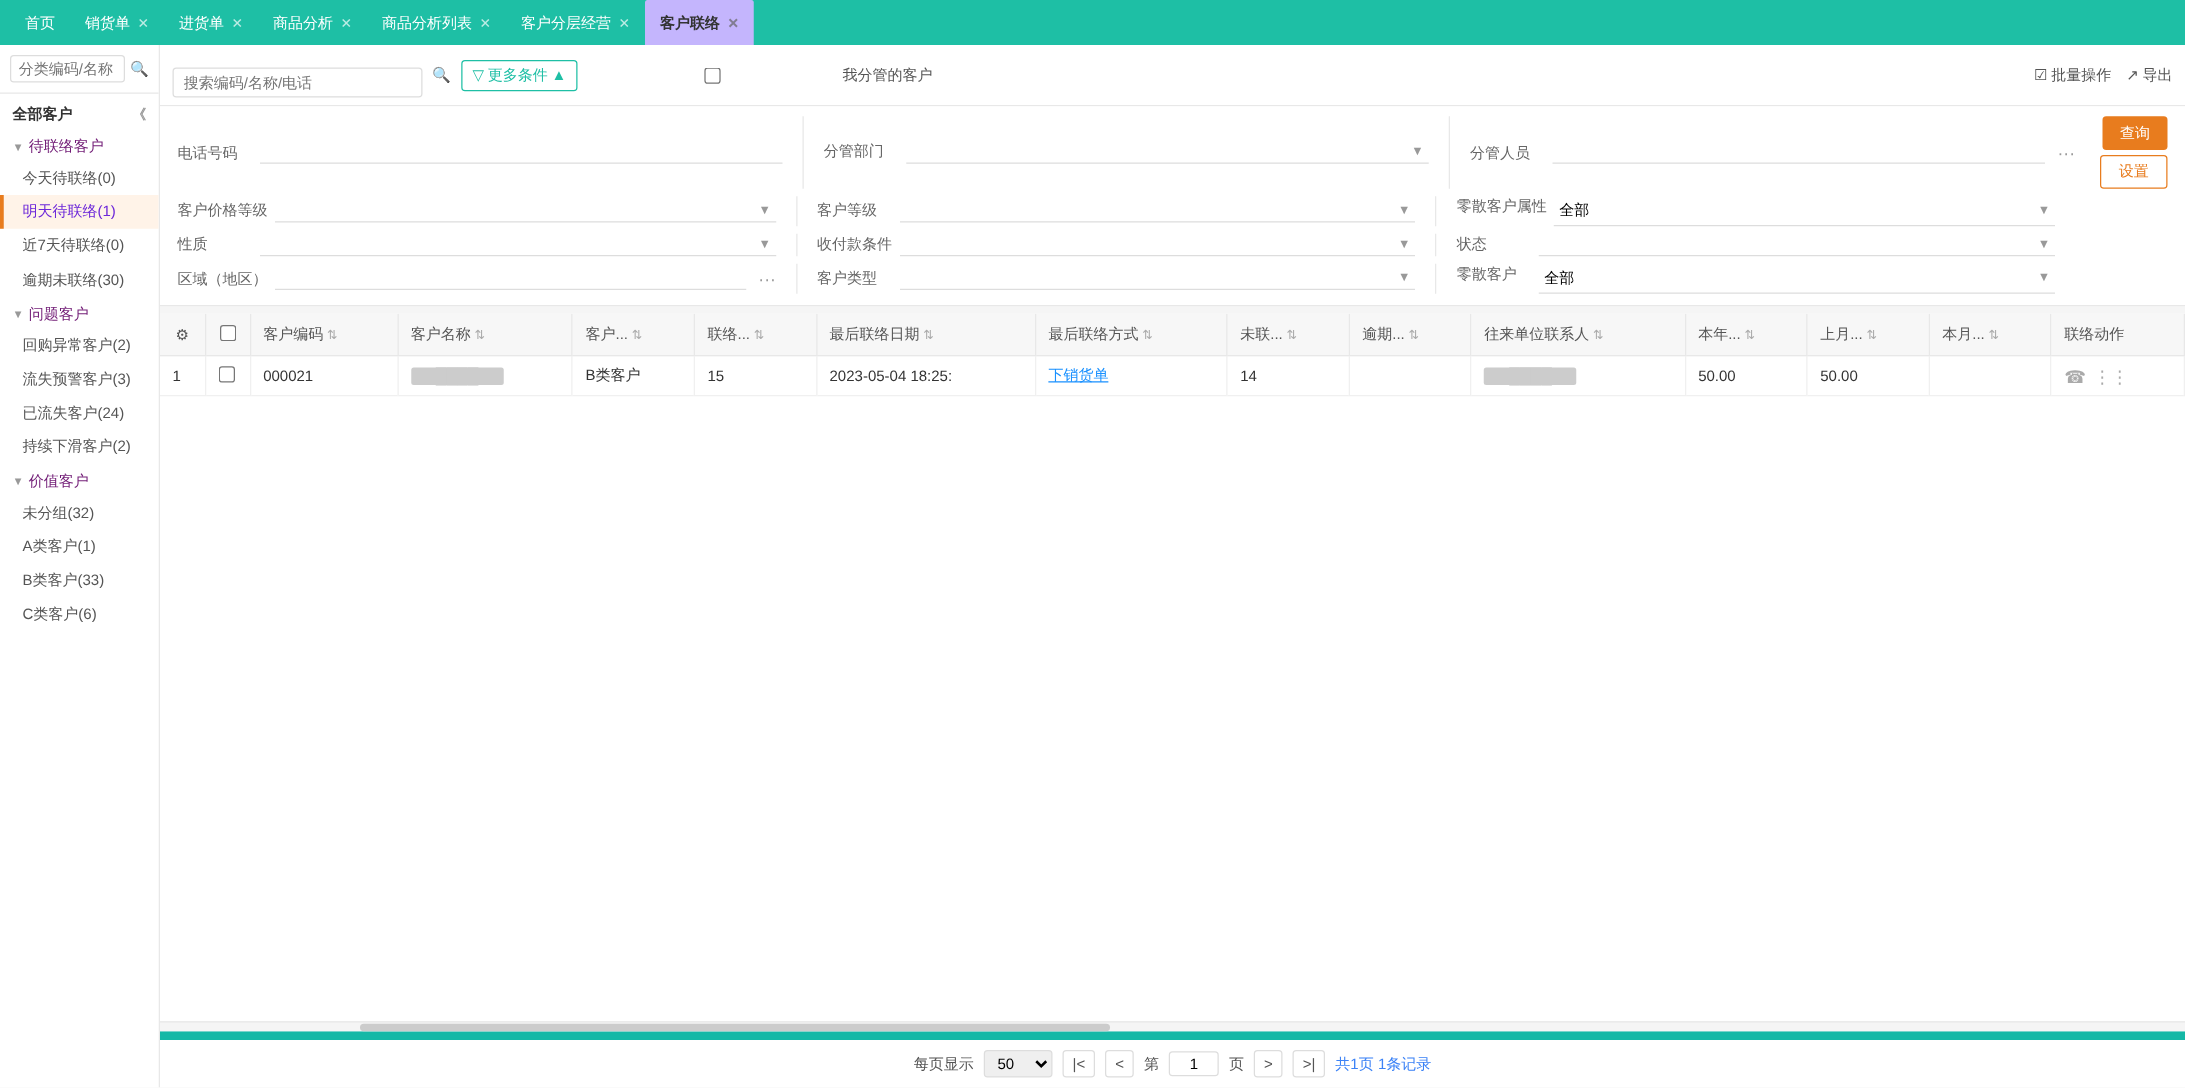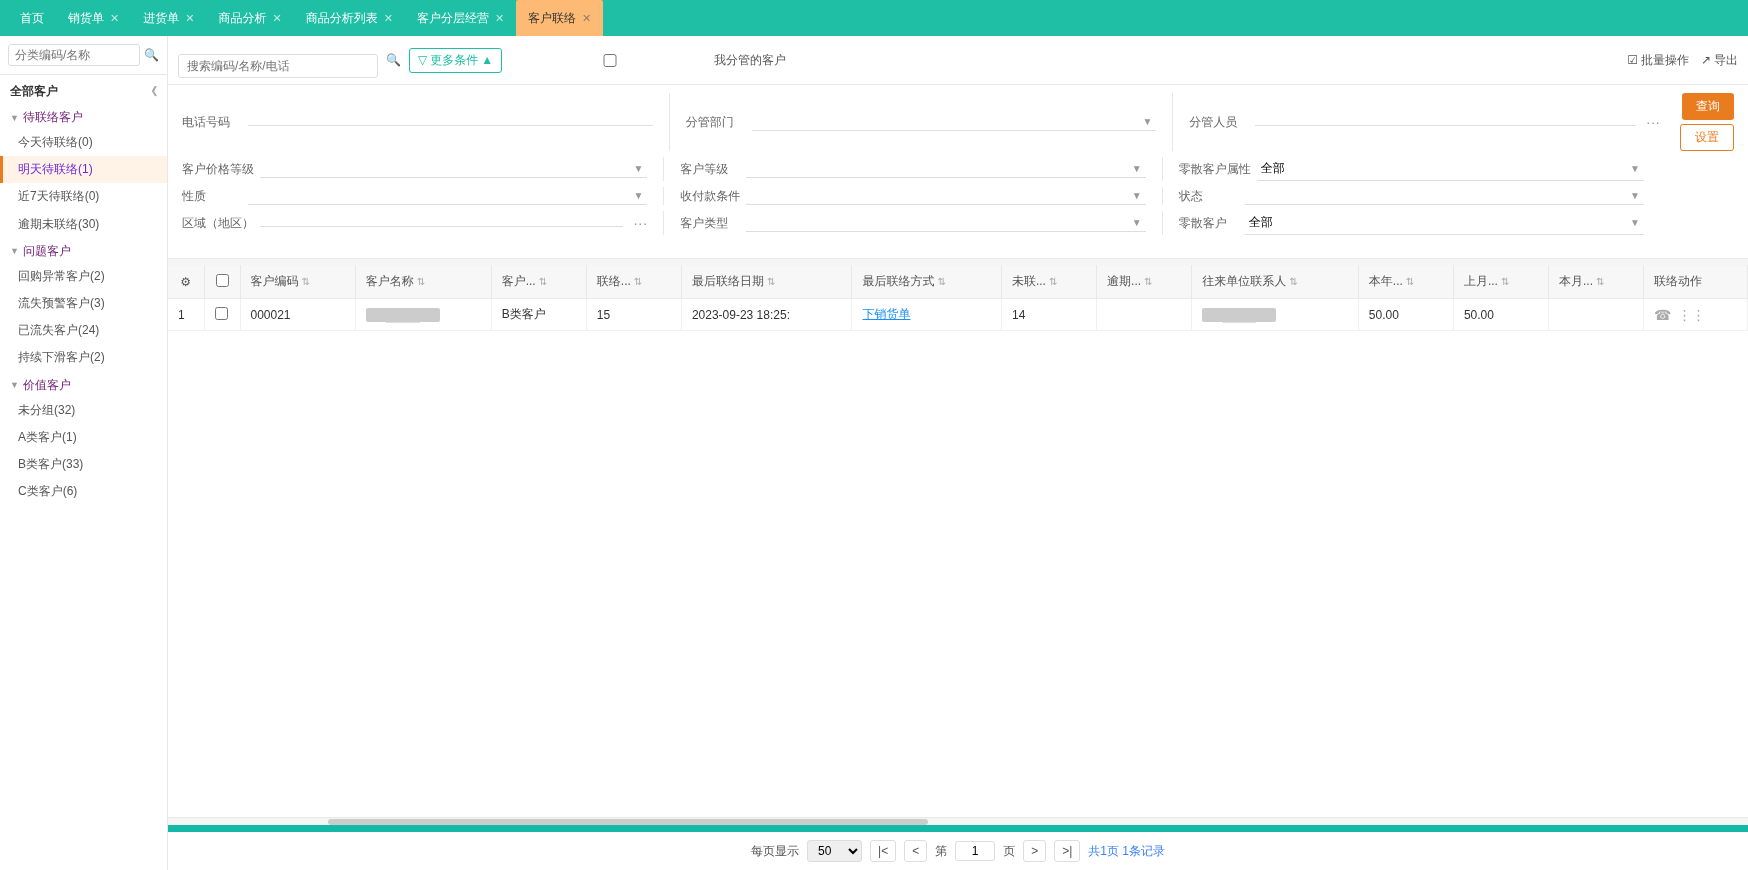--- a/index.html
+++ b/index.html
@@ -17,33 +17,33 @@
     .top-nav .nav-item {
       padding: 14px 12px;
       height: 36px;
       display: flex;
       align-items: center;
       cursor: pointer;
       color: #fff;
       font-size: 13px;
       white-space: nowrap;
     }
-    .top-nav .nav-item.active { background: #fdba74; color: #333; border-radius: 2px 2px 0 0; }
+    .top-nav .nav-item.active { background: #c4b5fd; color: #333; border-radius: 2px 2px 0 0; font-weight: bold; }
     .top-nav .nav-item .close-btn { margin-left: 6px; opacity: 0.7; font-size: 11px; cursor: pointer; }
     .top-nav .nav-item.active .close-btn { color: #666; }
 
     
     .main-layout {
       display: flex;
       height: calc(100vh - 36px);
     }
 
     
     .sidebar {
-      width: 168px;
+      width: 128px;
       background: #fff;
       border-right: 1px solid #e8e8e8;
       overflow-y: auto;
       flex-shrink: 0;
     }
     .sidebar-search {
       padding: 8px;
       display: flex;
       align-items: center;
       border-bottom: 1px solid #e8e8e8;
@@ -147,24 +147,23 @@
       background: #fff;
       border-bottom: 1px solid #e8e8e8;
       padding: 8px 14px;
     }
     .filter-row {
       display: flex;
       align-items: center;
       gap: 10px;
       margin-bottom: 6px;
     }
-    .filter-row:last-child { margin-bottom: 15px; }
+    .filter-row:last-child { margin-bottom: 1px; }
     .filter-field {
       display: flex;
-      align-items: center;
       gap: 6px;
       flex: 1;
     }
     .filter-field label {
       color: #666;
       white-space: nowrap;
       min-width: 60px;
     }
     .filter-field .field-input {
       flex: 1;
@@ -613,21 +612,21 @@
         <tbody id="table-body">
           <tr>
             <td>1</td>
             <td><input type="checkbox" style=""></td>
             <td>000021</td>
             <td>
               <span style="background:#ccc;color:#ccc;border-radius:2px;padding:0 20px;">████</span>
             </td>
             <td>B类客户</td>
             <td>15</td>
-            <td>2023-09-23 18:25:</td>
+            <td>2023-05-04 18:25:</td>
             <td>
               <a>下销货单</a>
             </td>
             <td>14</td>
             <td></td>
             <td>
               <span style="background:#ccc;color:#ccc;border-radius:2px;padding:0 20px;">████</span>
             </td>
             <td>50.00</td>
             <td>50.00</td>

